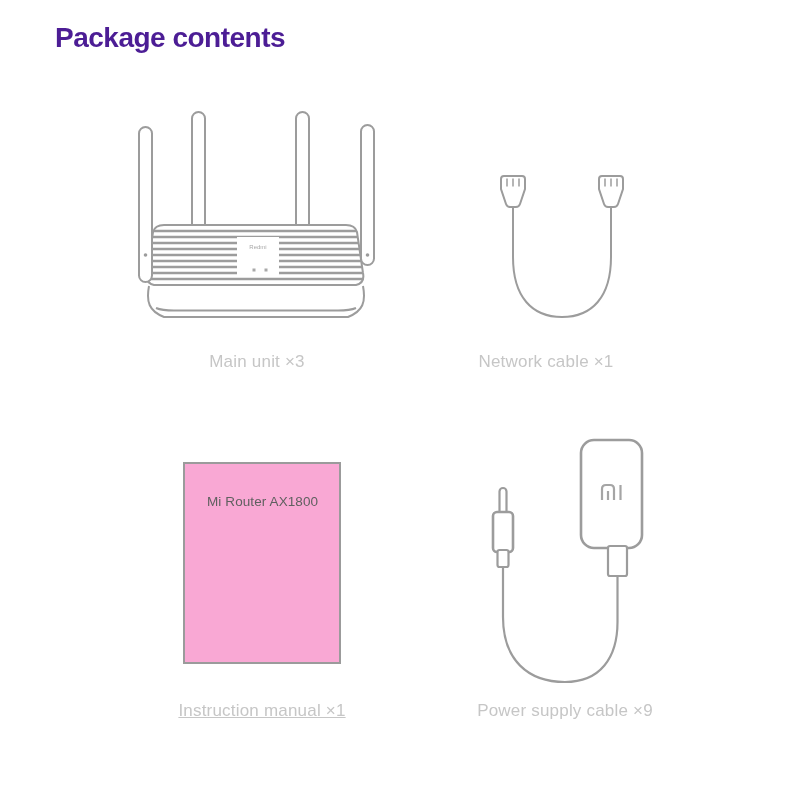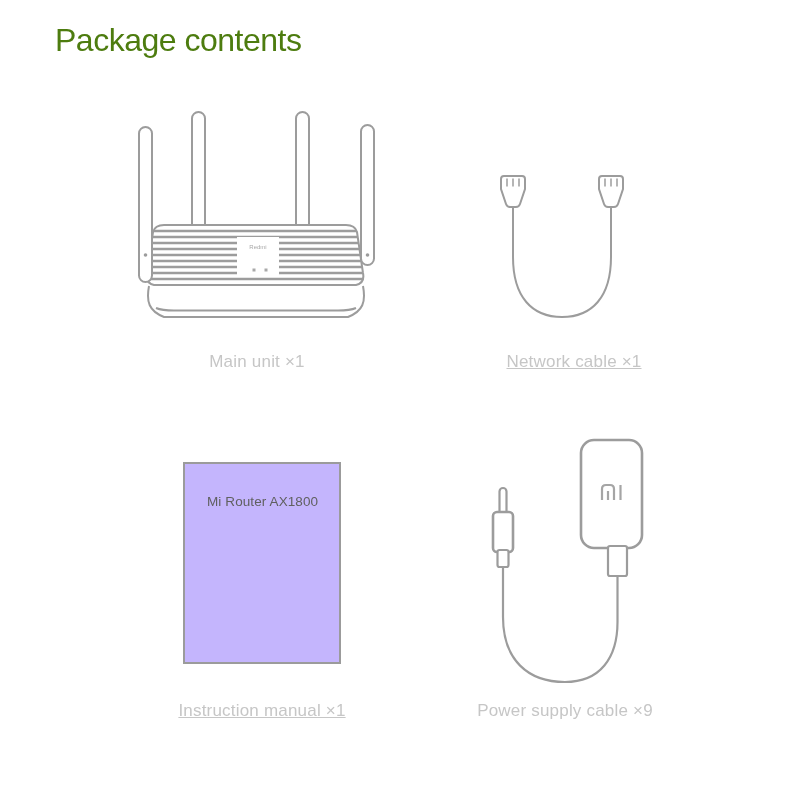--- a/index.html
+++ b/index.html
@@ -4,38 +4,38 @@
 <style>
   html,body{margin:0;padding:0;}
   body{
     width:800px;height:800px;background:#ffffff;position:relative;
     font-family:"Liberation Sans","DejaVu Sans",sans-serif;
     overflow:hidden;
   }
   .abs{position:absolute;}
   #page-title{
     left:55px;top:22px;
-    font-size:32px;font-weight:400;color:#4d7c0f;letter-spacing:-0.5px;
+    font-size:28px;font-weight:700;color:#4c1d95;letter-spacing:-0.5px;
   }
   .caption{
     width:300px;text-align:center;
     font-size:17px;font-weight:400;color:#c6c6c6;letter-spacing:0.2px;
   }
   #caption-main-unit{left:107px;top:352px;}
-  #caption-network-cable{left:424px;top:352px;text-decoration:underline;}
+  #caption-network-cable{left:396px;top:352px;}
   #caption-instruction-manual{left:112px;top:701px;text-decoration:underline;}
   #caption-power-supply{left:415px;top:701px;}
 
   #router-illustration{left:118px;top:106px;}
   #cable-illustration{left:480px;top:165px;}
   #power-illustration{left:470px;top:432px;}
 
   #manual-illustration{
     left:183px;top:462px;width:158px;height:202px;
-    box-sizing:border-box;border:2px solid #9b9b9b;background:#c4b5fd;
+    box-sizing:border-box;border:2px solid #9b9b9b;background:#f9a8d4;
     padding:26px 10px 0 22px;
   }
   #manual-illustration .manual-line{
     font-size:13.5px;color:#606060;line-height:23px;letter-spacing:0.1px;
   }
 
   svg .ln{stroke:#9c9c9c;fill:none;}
   svg .fw{stroke:#9c9c9c;fill:#ffffff;}
 </style>
 </head>
@@ -120,16 +120,16 @@
 
   <rect class="fw" x="138" y="114" width="19" height="30" rx="2" stroke-width="2.2"></rect>
 
   <g>
     <rect class="fw" x="29.5" y="56" width="7" height="28" rx="3.5" stroke-width="2.2"></rect>
     <rect class="fw" x="23" y="80" width="20" height="40" rx="4" stroke-width="2.6"></rect>
     <rect class="fw" x="27.5" y="118" width="11" height="17" rx="2" stroke-width="2.2"></rect>
   </g>
 </svg>
 
-<div class="abs caption" id="caption-main-unit">Main unit ×1</div>
+<div class="abs caption" id="caption-main-unit">Main unit ×3</div>
 <div class="abs caption" id="caption-network-cable">Network cable ×1</div>
 <div class="abs caption" id="caption-instruction-manual">Instruction manual ×1</div>
 <div class="abs caption" id="caption-power-supply">Power supply cable ×9</div>
 
 </body></html>

